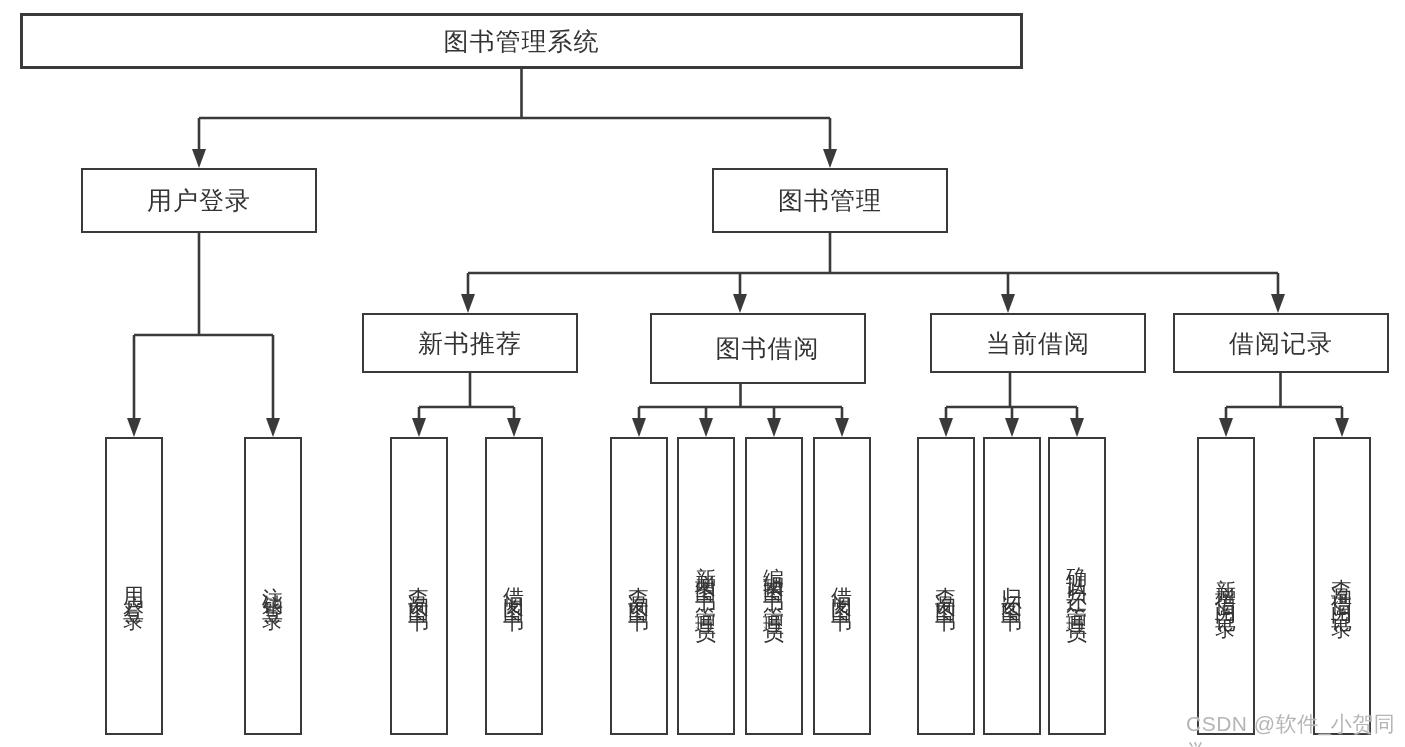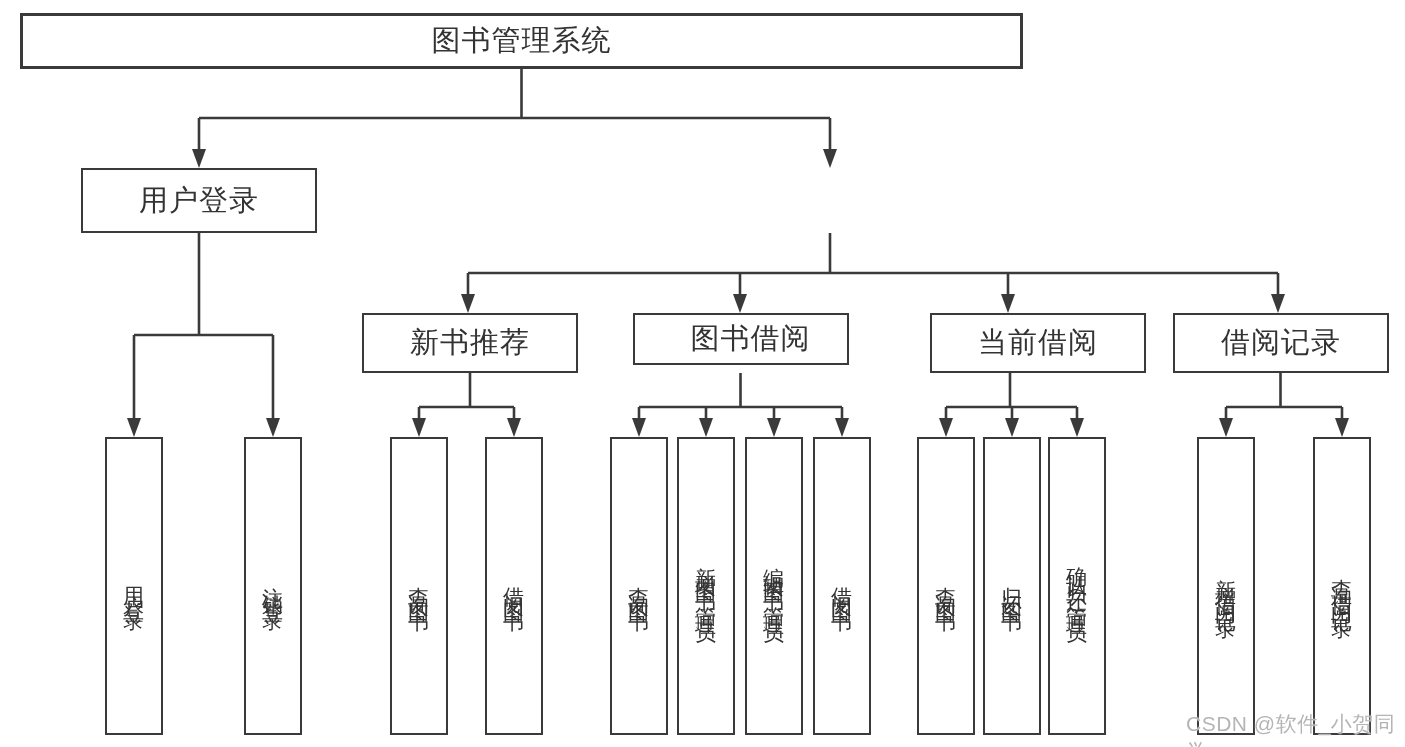--- a/index.html
+++ b/index.html
@@ -6,21 +6,21 @@
   .canvas{
     position:relative;width:1405px;height:747px;background:var(--background,#ffffff);
     font-family:"Liberation Sans","DejaVu Sans",sans-serif;overflow:hidden;
   }
   .wires{position:absolute;left:0;top:0;width:1405px;height:747px;}
   .wires path{stroke:var(--line,#3a3a3a);stroke-width:2.6;fill:none;}
   .wires polygon{fill:var(--line,#3a3a3a);}
   .box{
     position:absolute;box-sizing:border-box;border:2.5px solid var(--line,#3a3a3a);
     background:#fff;display:flex;align-items:center;justify-content:center;
-    color:var(--text,#333333);font-size:29px;letter-spacing:1px;white-space:nowrap;
+    color:var(--text,#333333);font-size:25px;letter-spacing:1px;white-space:nowrap;
   }
   .leaf{
     writing-mode:vertical-rl;text-orientation:mixed;
     font-size:21px;letter-spacing:8px;line-height:1;white-space:normal;
   }
   .watermark{
     position:absolute;left:1186px;top:710px;z-index:5;
     font-size:21px;color:var(--watermark,#b5b5b5);letter-spacing:0.5px;
     text-shadow:0 0 2px #ffffff;
   }
@@ -69,23 +69,24 @@
     <g>
       <path d="M1280.5 373 V407 M1226 407 H1342 M1226 407 V419 M1342 407 V419"></path>
       <polygon points="1219,418 1233,418 1226,437"></polygon>
       <polygon points="1335,418 1349,418 1342,437"></polygon>
     </g>
   </svg>
 
   <div class="box" style="left:20px;top:13px;width:1003px;height:56px;border-width:3px;">图书管理系统</div>
 
   <div class="box" style="left:81px;top:168px;width:236px;height:65px;">用户登录</div>
+  <div class="box" style="left:712px;top:168px;width:236px;height:65px;">图书管理</div>
 
   <div class="box" style="left:362px;top:313px;width:216px;height:60px;">新书推荐</div>
-  <div class="box" style="left:633px;top:313px;width:216px;height:52px;padding-left:19px;">图书借阅</div>
+  <div class="box" style="left:650px;top:313px;width:216px;height:71px;padding-left:19px;">图书借阅</div>
   <div class="box" style="left:902px;top:313px;width:216px;height:60px;margin-left:28px;">当前借阅</div>
   <div class="box" style="left:1173px;top:313px;width:216px;height:60px;">借阅记录</div>
 
   <div class="box leaf" style="left:105px;top:437px;width:58px;height:298px;">用户登录</div>
   <div class="box leaf" style="left:244px;top:437px;width:58px;height:298px;">注销登录</div>
 
   <div class="box leaf" style="left:390px;top:437px;width:58px;height:298px;">查询图书</div>
   <div class="box leaf" style="left:485px;top:437px;width:58px;height:298px;">借阅图书</div>
 
   <div class="box leaf" style="left:610px;top:437px;width:58px;height:298px;">查询图书</div>

